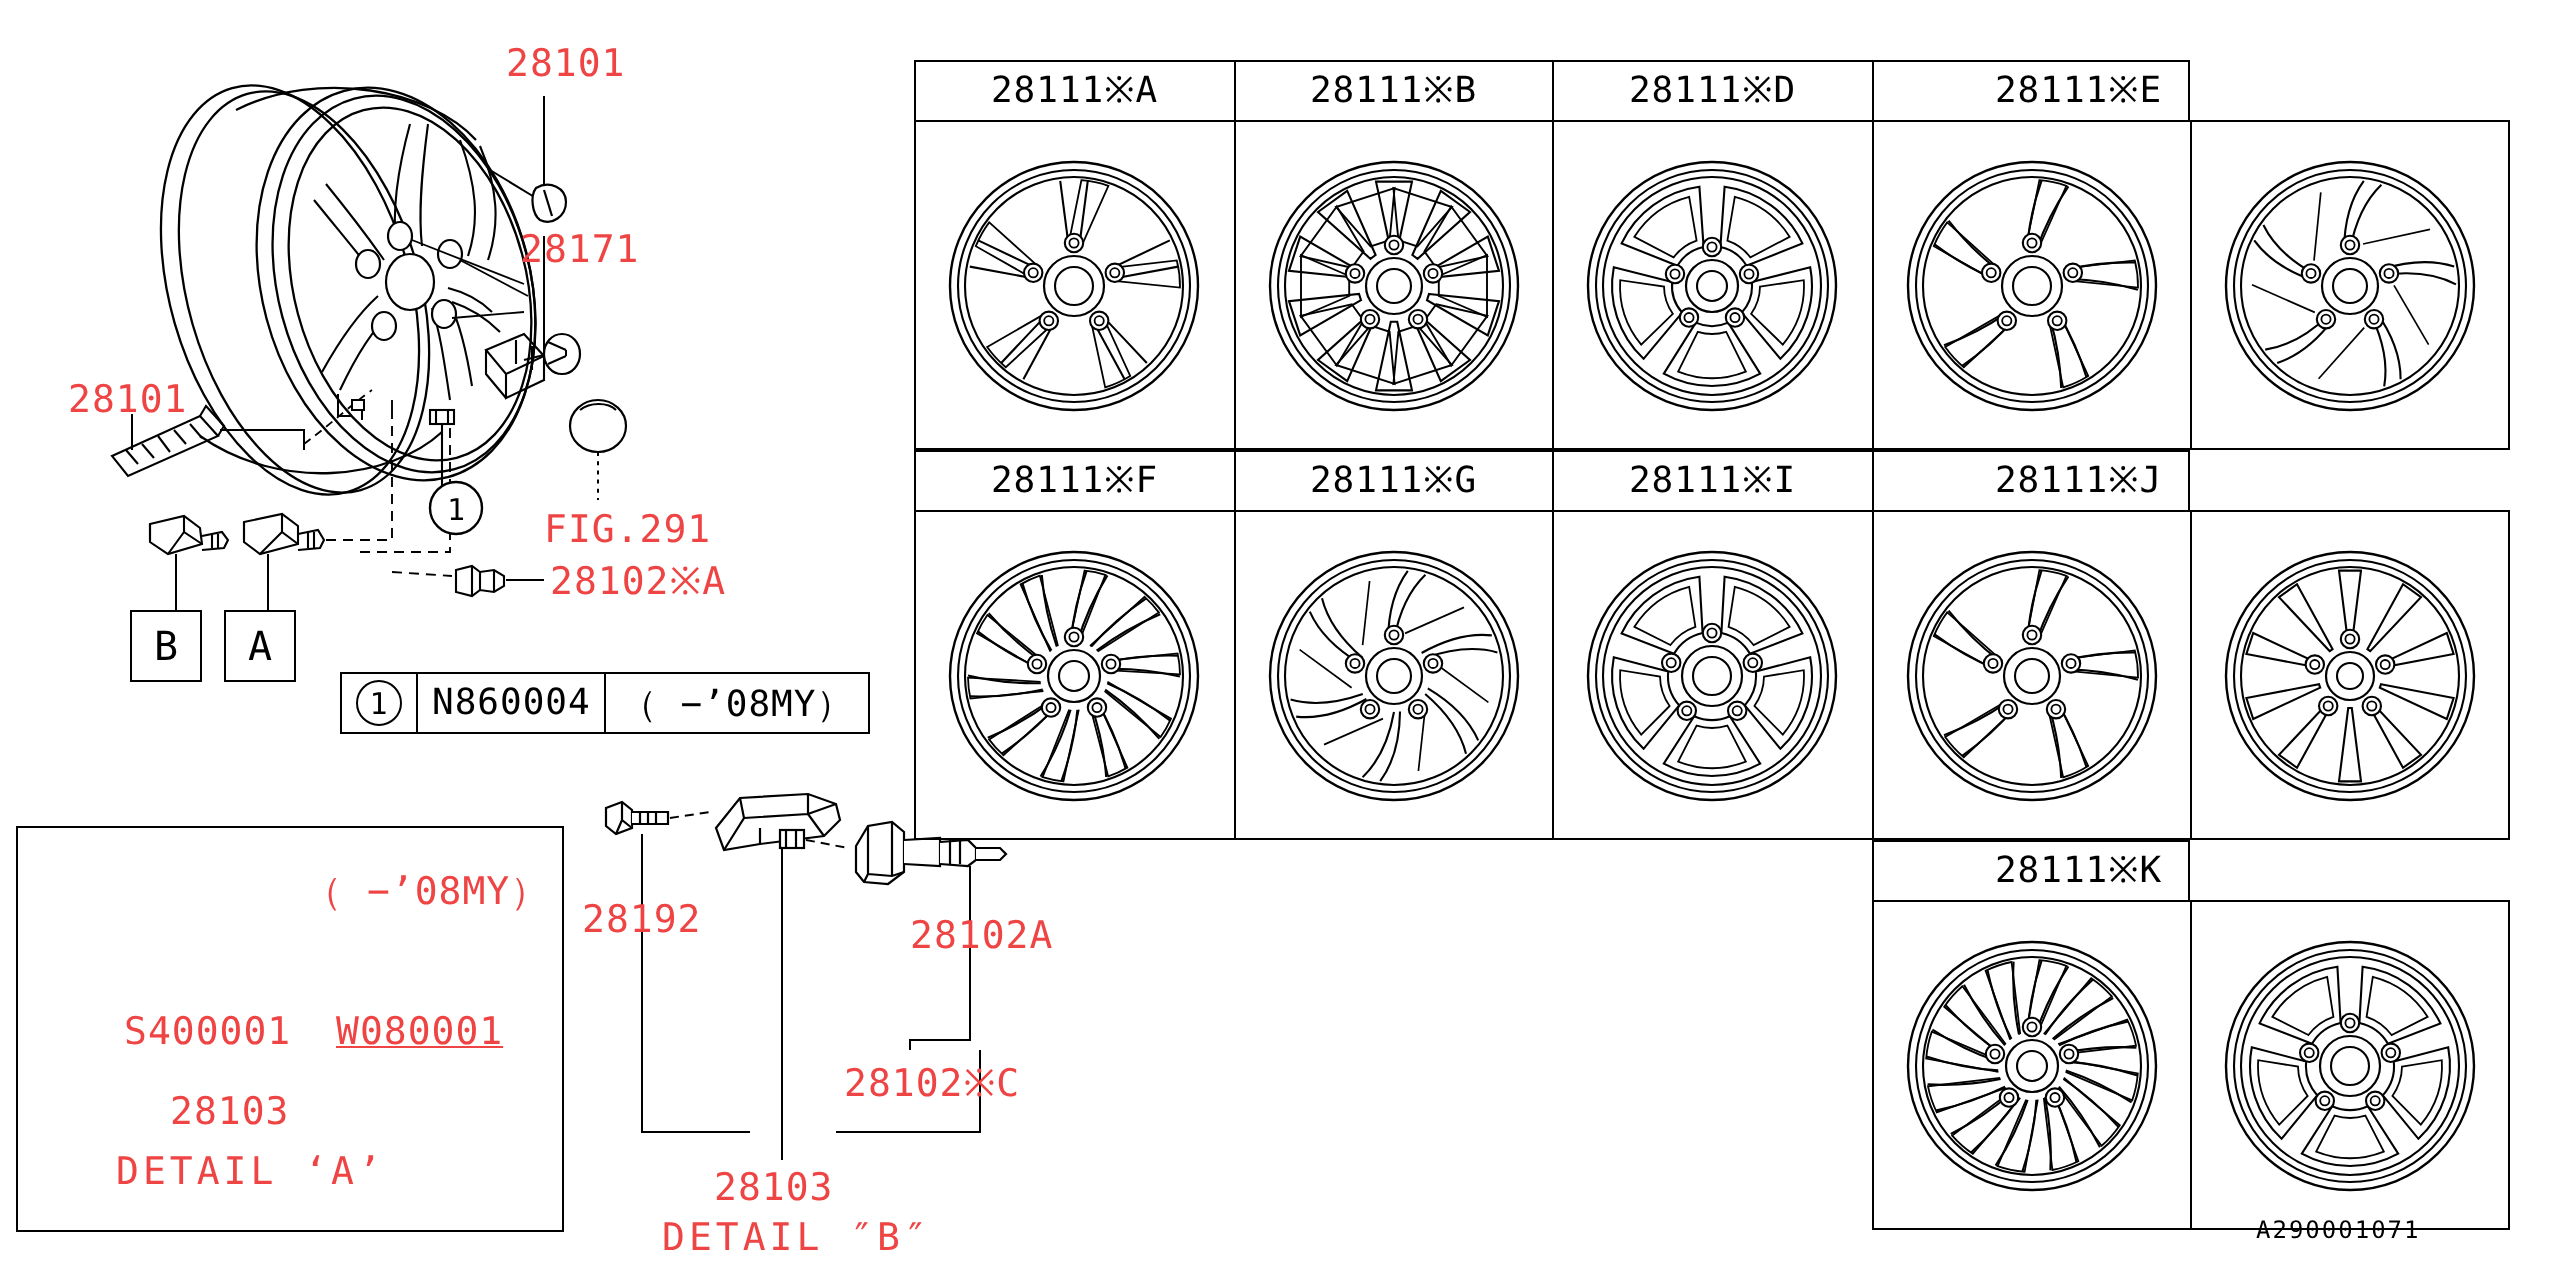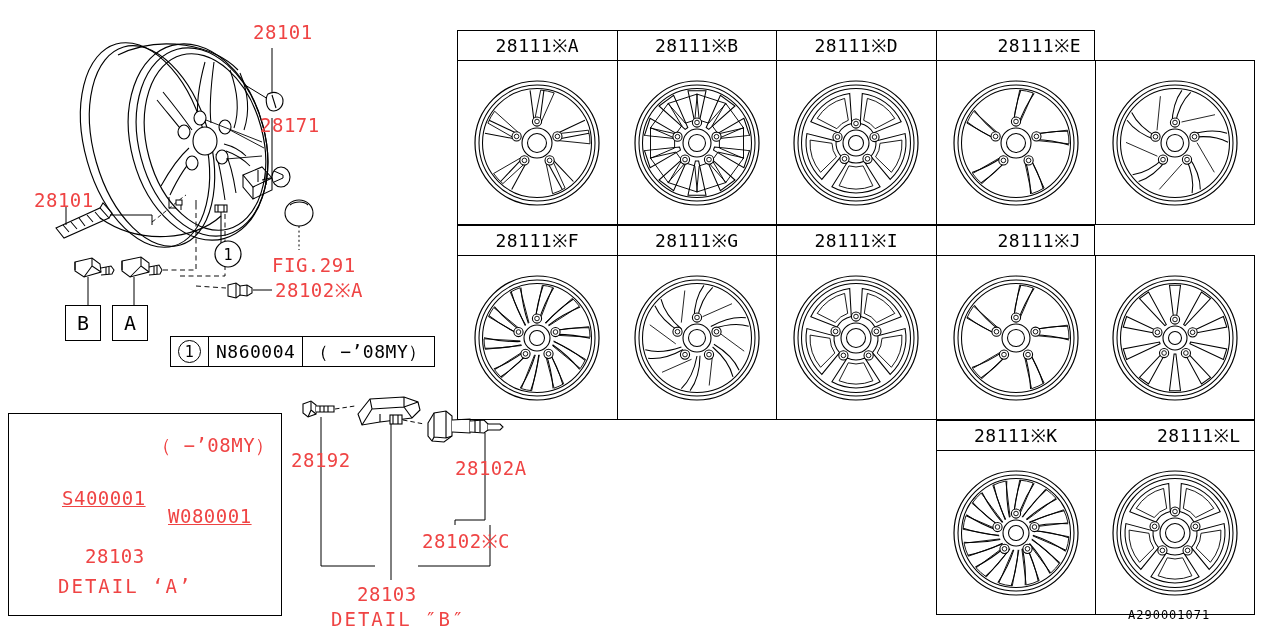--- a/index.html
+++ b/index.html
@@ -257,21 +257,21 @@
 <div id="code-legend">
   <div class="seg">
     <span class="circ1">1</span>
   </div>
   <div class="seg">N860004</div>
   <div class="seg">（ −’08MY）</div>
 </div>
 
 <div id="detail-a-panel"></div>
 <div class="lbl" style="left:152px;top:433px;">（ −’08MY）</div>
-<div class="lbl" style="left:62px;top:487px;text-decoration:underline;">S400001</div>
+<div class="lbl" style="left:62px;top:505px;">S400001</div>
 <div class="lbl" style="left:168px;top:505px;text-decoration:underline;">W080001</div>
 <div class="lbl" style="left:85px;top:545px;">28103</div>
 <div class="lbl" style="left:58px;top:575px;letter-spacing:2px;">DETAIL ‘A’</div>
 
 <div id="detail-b-group"></div>
 <div class="lbl" style="left:291px;top:449px;">28192</div>
 <div class="lbl" style="left:455px;top:457px;">28102A</div>
 <div class="lbl" style="left:422px;top:528px;">28102※C</div>
 <div class="lbl" style="left:357px;top:583px;">28103</div>
 <div class="lbl" style="left:331px;top:608px;letter-spacing:2px;">DETAIL ″B″</div>
@@ -659,21 +659,20 @@
           <circle cx="57.4" cy="69.3" r="4.6" fill="#fff" stroke="#000" stroke-width="1.05"></circle>
           <circle cx="57.4" cy="69.3" r="2.3" fill="#fff" stroke="#000" stroke-width="0.9"></circle>
         </svg>
       </div>
     </div>
     <div class="grid-row">
       <div class="spacerbox"></div>
       <div class="spacerbox"></div>
       <div class="spacerbox"></div>
       <div class="gcell hdr">28111※K</div>
-      <div class="gcell hdr">28111※L</div>
     </div>
     <div class="grid-row">
       <div class="spacerimg"></div>
       <div class="spacerimg"></div>
       <div class="spacerimg"></div>
       <div class="gcell img rowbot">
         <svg width="150" height="150" viewBox="0 0 150 150" class="wheel-svg">
           <g fill="none" stroke="#000" stroke-width="1.05">
             <circle cx="75" cy="75" r="62" stroke-width="1.2"></circle>
             <circle cx="75" cy="75" r="58"></circle>

